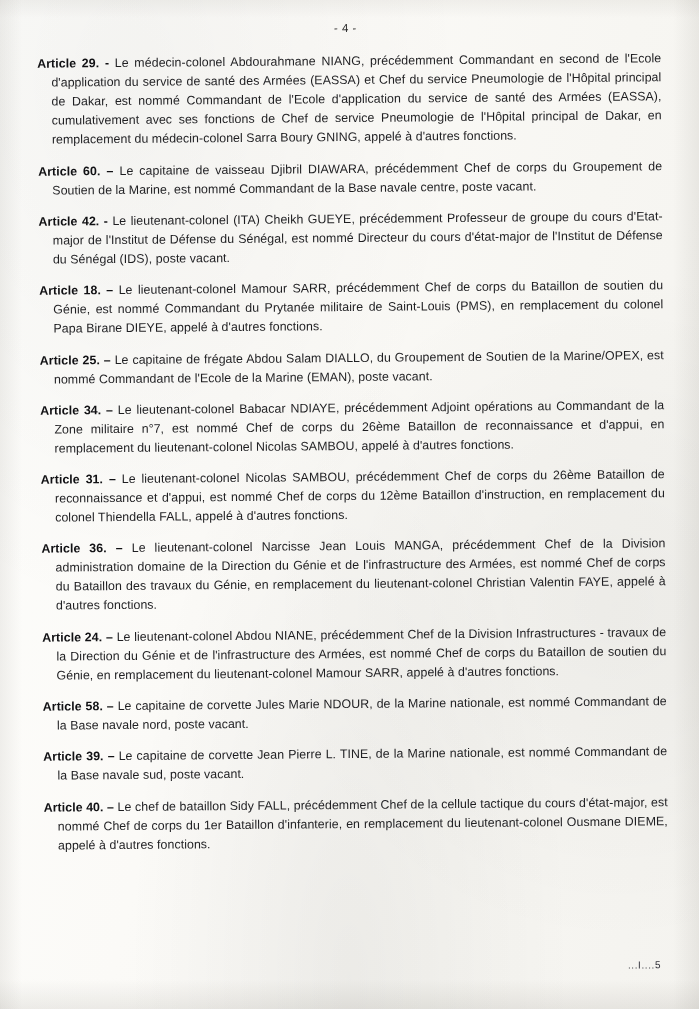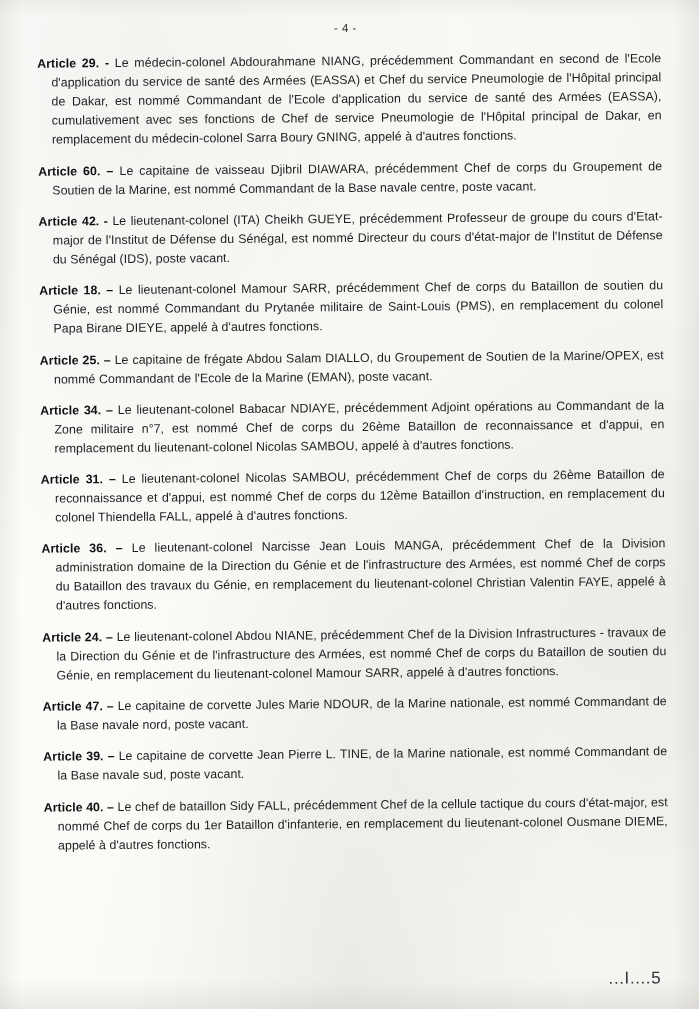--- a/index.html
+++ b/index.html
@@ -74,22 +74,22 @@
     font-weight: bold;
     color: #111114;
   }
   .article .body {
     color: #1f1f22;
   }
   .art-ind-0 { padding-left: 14px; text-indent: -14px; }
   .footer-note {
     position: absolute;
     right: 42px;
-    bottom: 18px;
-    font-size: 17px;
+    bottom: 36px;
+    font-size: 10px;
     color: #32323a;
     letter-spacing: 0.6px;
   }
   
   .streaks {
     position: absolute;
     inset: 0;
     pointer-events: none;
     opacity: 0.35;
     background:
@@ -146,21 +146,21 @@
         <span class="lead">Article 36. –</span>
         <span class="body">Le lieutenant-colonel Narcisse Jean Louis MANGA, précédemment Chef de la Division administration domaine de la Direction du Génie et de l'infrastructure des Armées, est nommé Chef de corps du Bataillon des travaux du Génie, en remplacement du lieutenant-colonel Christian Valentin FAYE, appelé à d'autres fonctions.</span>
       </p>
 
       <p class="article art-ind-0">
         <span class="lead">Article 24. –</span>
         <span class="body">Le lieutenant-colonel Abdou NIANE, précédemment Chef de la Division Infrastructures - travaux de la Direction du Génie et de l'infrastructure des Armées, est nommé Chef de corps du Bataillon de soutien du Génie, en remplacement du lieutenant-colonel Mamour SARR, appelé à d'autres fonctions.</span>
       </p>
 
       <p class="article art-ind-0">
-        <span class="lead">Article 47. –</span>
+        <span class="lead">Article 58. –</span>
         <span class="body">Le capitaine de corvette Jules Marie NDOUR, de la Marine nationale, est nommé Commandant de la Base navale nord, poste vacant.</span>
       </p>
 
       <p class="article art-ind-0">
         <span class="lead">Article 39. –</span>
         <span class="body">Le capitaine de corvette Jean Pierre L. TINE, de la Marine nationale, est nommé Commandant de la Base navale sud, poste vacant.</span>
       </p>
 
       <p class="article art-ind-0">
         <span class="lead">Article 40. –</span>

